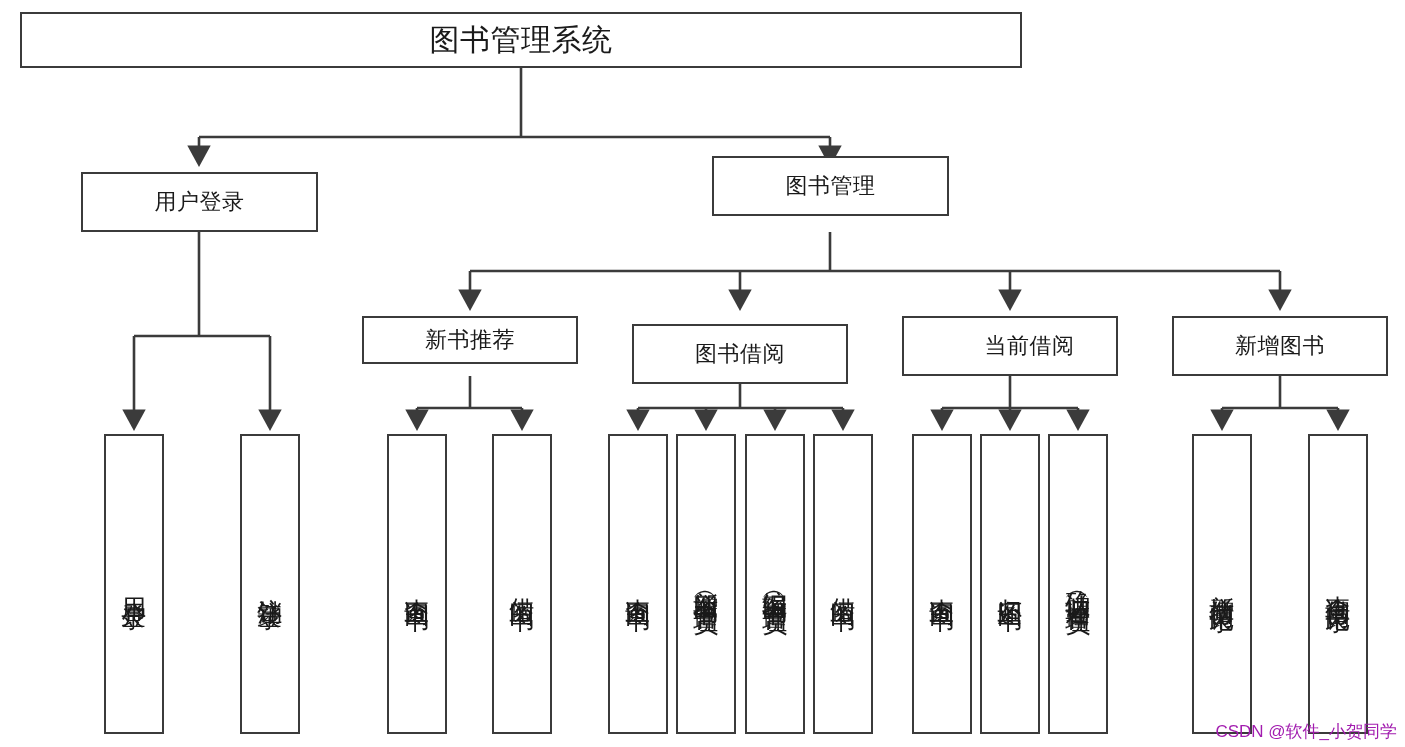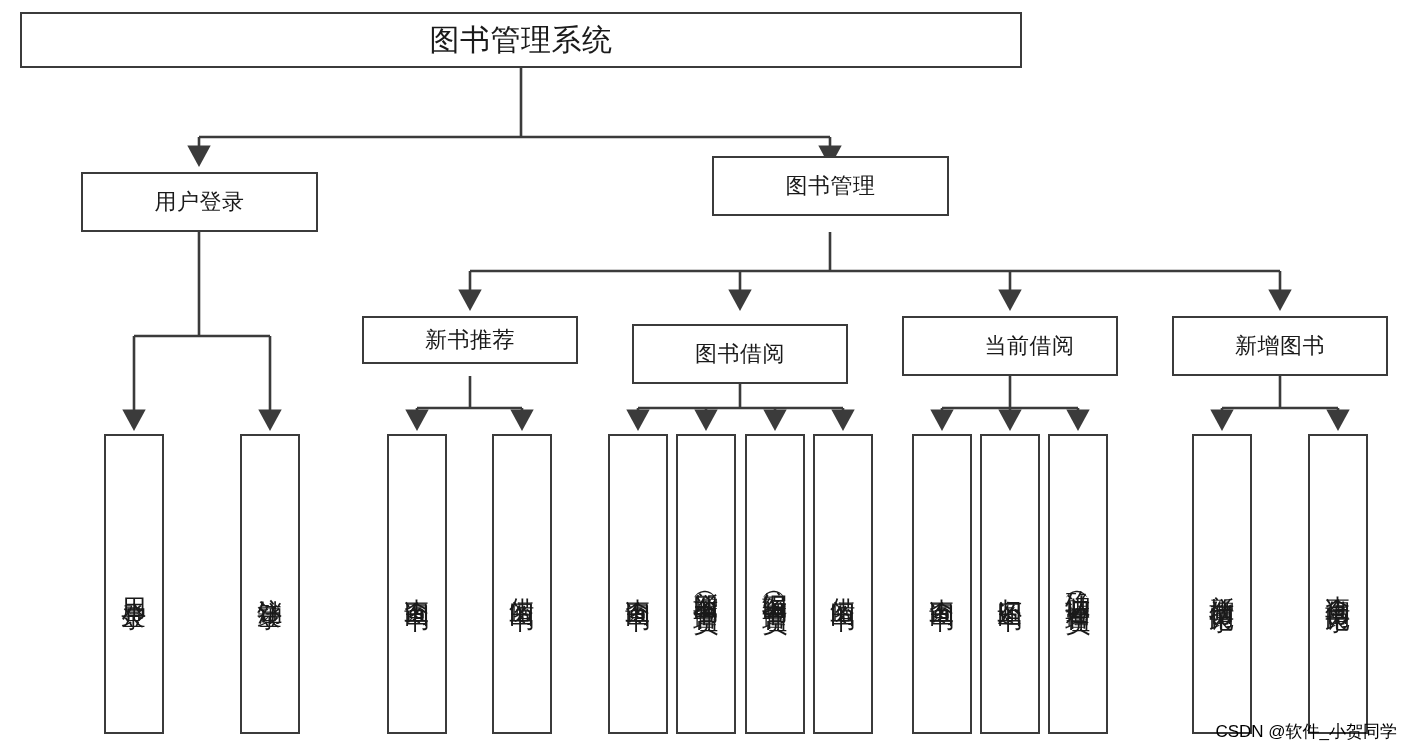--- a/index.html
+++ b/index.html
@@ -57,21 +57,21 @@
     font-size: 25px;
     line-height: 1.05;
     letter-spacing: 3px;
     white-space: nowrap;
   }
   #watermark {
     position: absolute;
     right: 8px;
     bottom: 4px;
     font-size: 17px;
-    color: #000000;
+    color: #a21caf;
     z-index: 5;
     white-space: nowrap;
   }
 </style>
 </head>
 <body>
 
 <div id="canvas">
 
   <svg id="edges" viewBox="0 0 1405 747">

